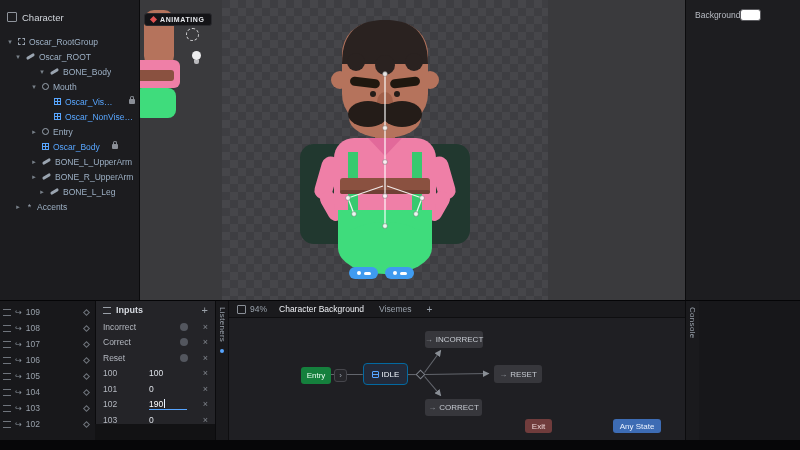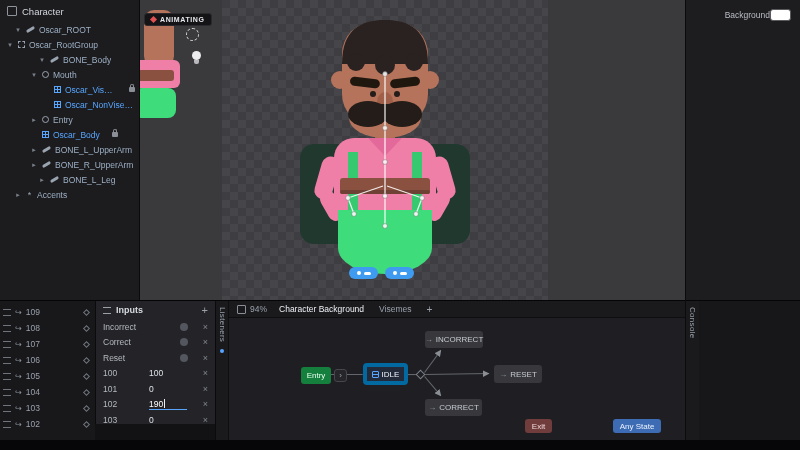--- a/index.html
+++ b/index.html
@@ -1,21 +1,21 @@
 <!DOCTYPE html>
 <html><head>
 <meta charset="utf-8">
 <style>
   html,body{margin:0;padding:0}
   body{width:800px;height:450px;position:relative;overflow:hidden;background:#121214;
        font-family:"Liberation Sans",sans-serif;color:#c8ccd2;-webkit-user-select:none}
   .abs{position:absolute}
   
   #hierarchy{left:0;top:0;width:140px;height:300px;background:#1c1c1f;border-right:1px solid #0b0b0d;box-sizing:border-box}
-  .hier-header{display:flex;align-items:center;gap:5px;height:22px;padding:0 7px;color:#d2d6dc;font-size:9.5px}
+  .hier-header{display:flex;align-items:center;gap:5px;height:22px;padding:6px 7px;color:#d2d6dc;font-size:9.5px}
   .artboard-icon{width:8px;height:8px;border:1px solid #8f949c;border-radius:1px;flex:0 0 auto}
   .trow{display:flex;align-items:center;height:15px;gap:4px;font-size:8.5px;color:#9db0c4;padding-right:4px;white-space:nowrap}
   .caret{width:8px;font-size:7px;color:#788089;text-align:center;flex:0 0 auto;line-height:8px}
   .caret.empty{visibility:hidden}
   .ticon{flex:0 0 auto;display:inline-block}
   .bone-icon{width:9px;height:3px;background:#9aa4b0;border-radius:2px;transform:rotate(-32deg)}
   .group-icon{width:7px;height:7px;border:1px dashed #9aa4b0;box-sizing:border-box}
   .circle-icon{width:7px;height:7px;border:1px solid #9aa4b0;border-radius:50%;box-sizing:border-box}
   .mesh-icon{width:7px;height:7px;border:1px solid #58a6ff;box-sizing:border-box;
      background:linear-gradient(#58a6ff,#58a6ff) 50% 0/1px 100% no-repeat,linear-gradient(#58a6ff,#58a6ff) 0 50%/100% 1px no-repeat}
@@ -33,21 +33,21 @@
   .rec-diamond{width:5px;height:5px;background:#e05252;transform:rotate(45deg);flex:0 0 auto}
   #light-gear{left:46px;top:28px;width:11px;height:11px;border:1.5px dashed #d8d8da;border-radius:50%;z-index:4}
   #light-bulb{left:52px;top:51px;z-index:4}
   #light-bulb .glass{width:9px;height:9px;border-radius:50%;background:#ececee}
   #light-bulb .base{width:5px;height:4px;background:#b9b9bd;margin:0 auto;border-radius:0 0 2px 2px}
   .pill{position:absolute;width:29px;height:12px;border-radius:6px;background:#3f9bf0;display:flex;align-items:center;justify-content:center;gap:3px;z-index:6}
   .pill .pdot{width:4px;height:4px;background:#fff;border-radius:50%}
   .pill .pbar{width:7px;height:3px;background:#fff;border-radius:2px}
   
   #bg-panel{left:685px;top:0;width:115px;height:300px;background:#1d1d20;border-left:1px solid #0b0b0d;box-sizing:border-box}
-  .bgp-header{display:flex;align-items:center;justify-content:flex-end;padding:9px 9px 0 9px;font-size:8.5px;color:#b9bdc4}
+  .bgp-header{display:flex;align-items:center;justify-content:flex-start;padding:9px 9px 0 9px;font-size:8.5px;color:#b9bdc4}
   .swatch{width:21px;height:12px;background:#ffffff;border-radius:3px;border:1px solid #5a5a5e;box-sizing:border-box}
   
   #timeline{left:0;top:300px;width:95px;height:140px;background:#18181b;border-top:1px solid #050507;box-sizing:border-box;padding-top:3px}
   .trow2{display:flex;align-items:center;height:16px;font-size:8.5px;color:#98a0aa;gap:4px;padding:0 6px 0 3px}
   .grip{width:8px;height:5px;border-top:1.5px solid #6f747c;border-bottom:1.5px solid #6f747c;box-sizing:content-box;flex:0 0 auto}
   .rowarrow{color:#8a929c;font-size:8px}
   .kdot{margin-left:auto;width:5px;height:5px;border:1px solid #6f747c;transform:rotate(45deg);box-sizing:border-box}
   
   #inputs{left:95px;top:300px;width:120px;height:124px;background:#242428;border-top:1px solid #050507;border-left:1px solid #0b0b0d;box-sizing:border-box}
   .inp-header{display:flex;align-items:center;height:18px;padding:0 7px;gap:5px;color:#d6dae0;font-size:9px;font-weight:bold}
@@ -70,21 +70,21 @@
   .tabbar{height:17px;background:#1a1a1d;border-bottom:1px solid #0e0e10;display:flex;align-items:center;gap:9px;padding:6px 8px;font-size:8.5px;color:#9aa2ac;box-sizing:border-box}
   .zoombox{display:flex;align-items:center;gap:4px}
   .zoom-icon{width:7px;height:7px;border:1px solid #8a8f97;border-radius:1px}
   .tab{padding:2px 3px}
   .tab.active{color:#eef0f4}
   .tab-plus{font-size:10px}
   .graph-area{flex:1;position:relative;overflow:hidden}
   .node{position:absolute;font-size:8px;display:flex;align-items:center;justify-content:center;border-radius:3px;gap:3px;box-sizing:border-box;white-space:nowrap}
   .n-entry{background:#15803d;color:#eafff3}
   .chev-box{position:absolute;background:#26262a;border:1px solid #46464c;color:#9aa2ac;border-radius:3px;display:flex;align-items:center;justify-content:center;font-size:8px;box-sizing:border-box}
-  .n-idle{background:rgba(80,150,255,.10);border:4px solid #0369a1;color:#eef4fb;border-radius:4px}
+  .n-idle{background:rgba(80,150,255,.10);border:1px solid #0369a1;color:#eef4fb;border-radius:4px}
   .idle-icon{width:7px;height:7px;border:1px solid #57a5ff;border-radius:1px;box-sizing:border-box;
      background:linear-gradient(#57a5ff,#57a5ff) 0 50%/100% 1px no-repeat}
   .gdiamond{position:absolute;width:7px;height:7px;border:1px solid #7c8088;transform:rotate(45deg);background:#1f1f23;box-sizing:border-box}
   .n-gray{background:#37373c;color:#c6cad1}
   .n-gray .arr{color:#969ba3}
   .n-exit{background:#703c3c;color:#f0d9d9}
   .n-any{background:#3d6cb4;color:#eaf2ff}
   
   #console-strip{left:685px;top:300px;width:14px;height:140px;background:#1a1a1d;border-top:1px solid #050507;border-left:1px solid #0b0b0d;box-sizing:border-box;display:flex;justify-content:center;padding-top:6px}
   #br-filler{left:699px;top:300px;width:101px;height:140px;background:#17171a;border-top:1px solid #050507;box-sizing:border-box}
@@ -92,29 +92,29 @@
 </style>
 </head>
 <body>
 
 <div class="abs" id="hierarchy">
   <div class="hier-header">
     <span class="artboard-icon"></span>
     <span>Character</span>
   </div>
   <div>
+    <div class="trow i1">
+      <span class="caret">▾</span>
+      <span class="ticon group-icon"></span>
+      <span class="tlabel">Oscar_RootGroup</span>
+    </div>
     <div class="trow i2">
       <span class="caret">▾</span>
       <span class="ticon bone-icon"></span>
       <span class="tlabel">Oscar_ROOT</span>
-    </div>
-    <div class="trow i1">
-      <span class="caret">▾</span>
-      <span class="ticon group-icon"></span>
-      <span class="tlabel">Oscar_RootGroup</span>
     </div>
     <div class="trow i3">
       <span class="caret">▾</span>
       <span class="ticon bone-icon"></span>
       <span class="tlabel">BONE_Body</span>
     </div>
     <div class="trow i4">
       <span class="caret">▾</span>
       <span class="ticon circle-icon"></span>
       <span class="tlabel">Mouth</span>

